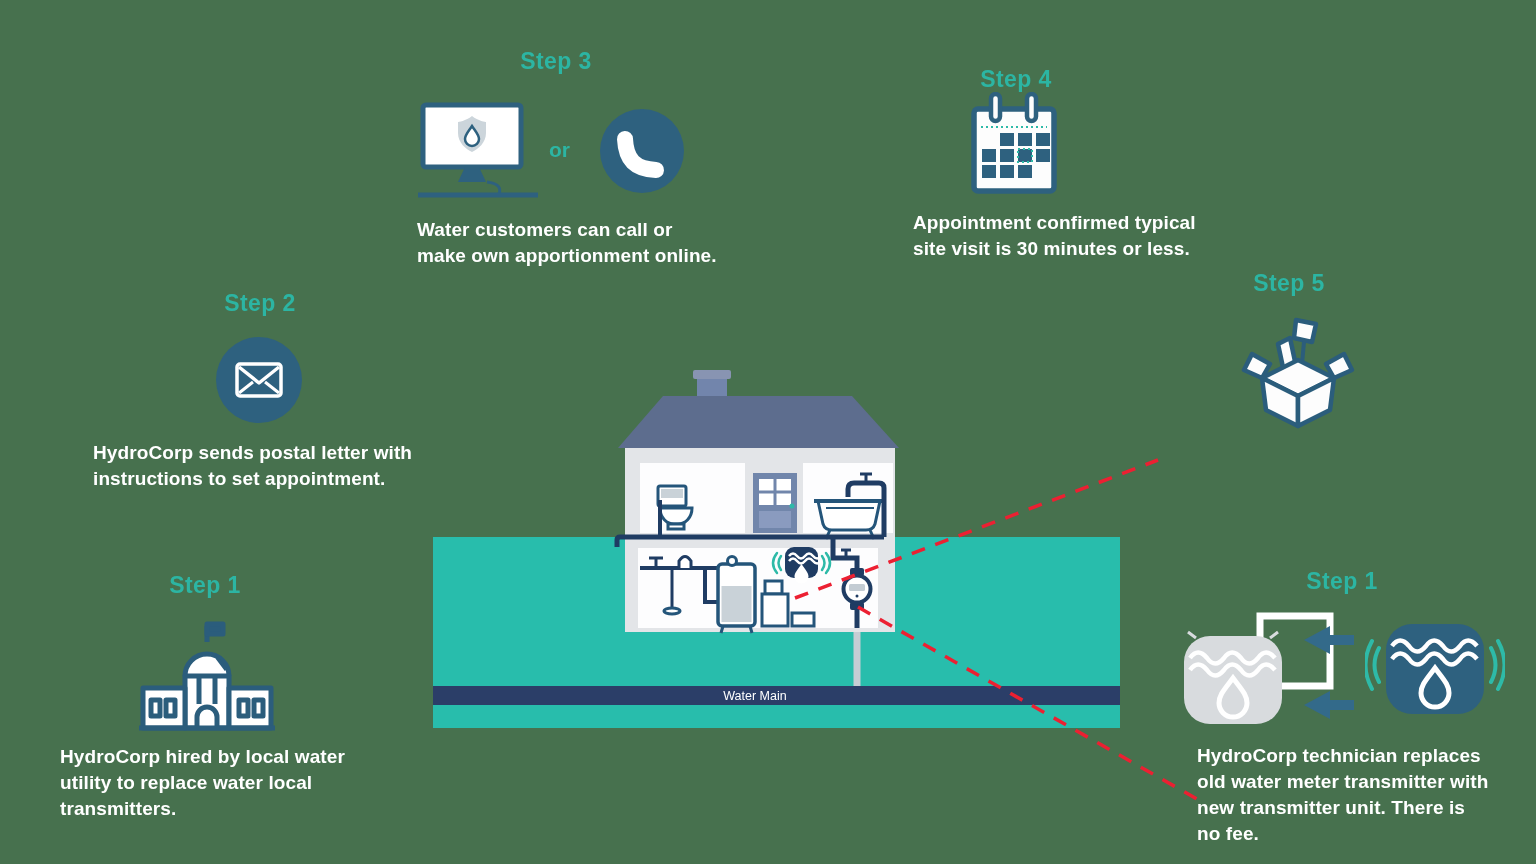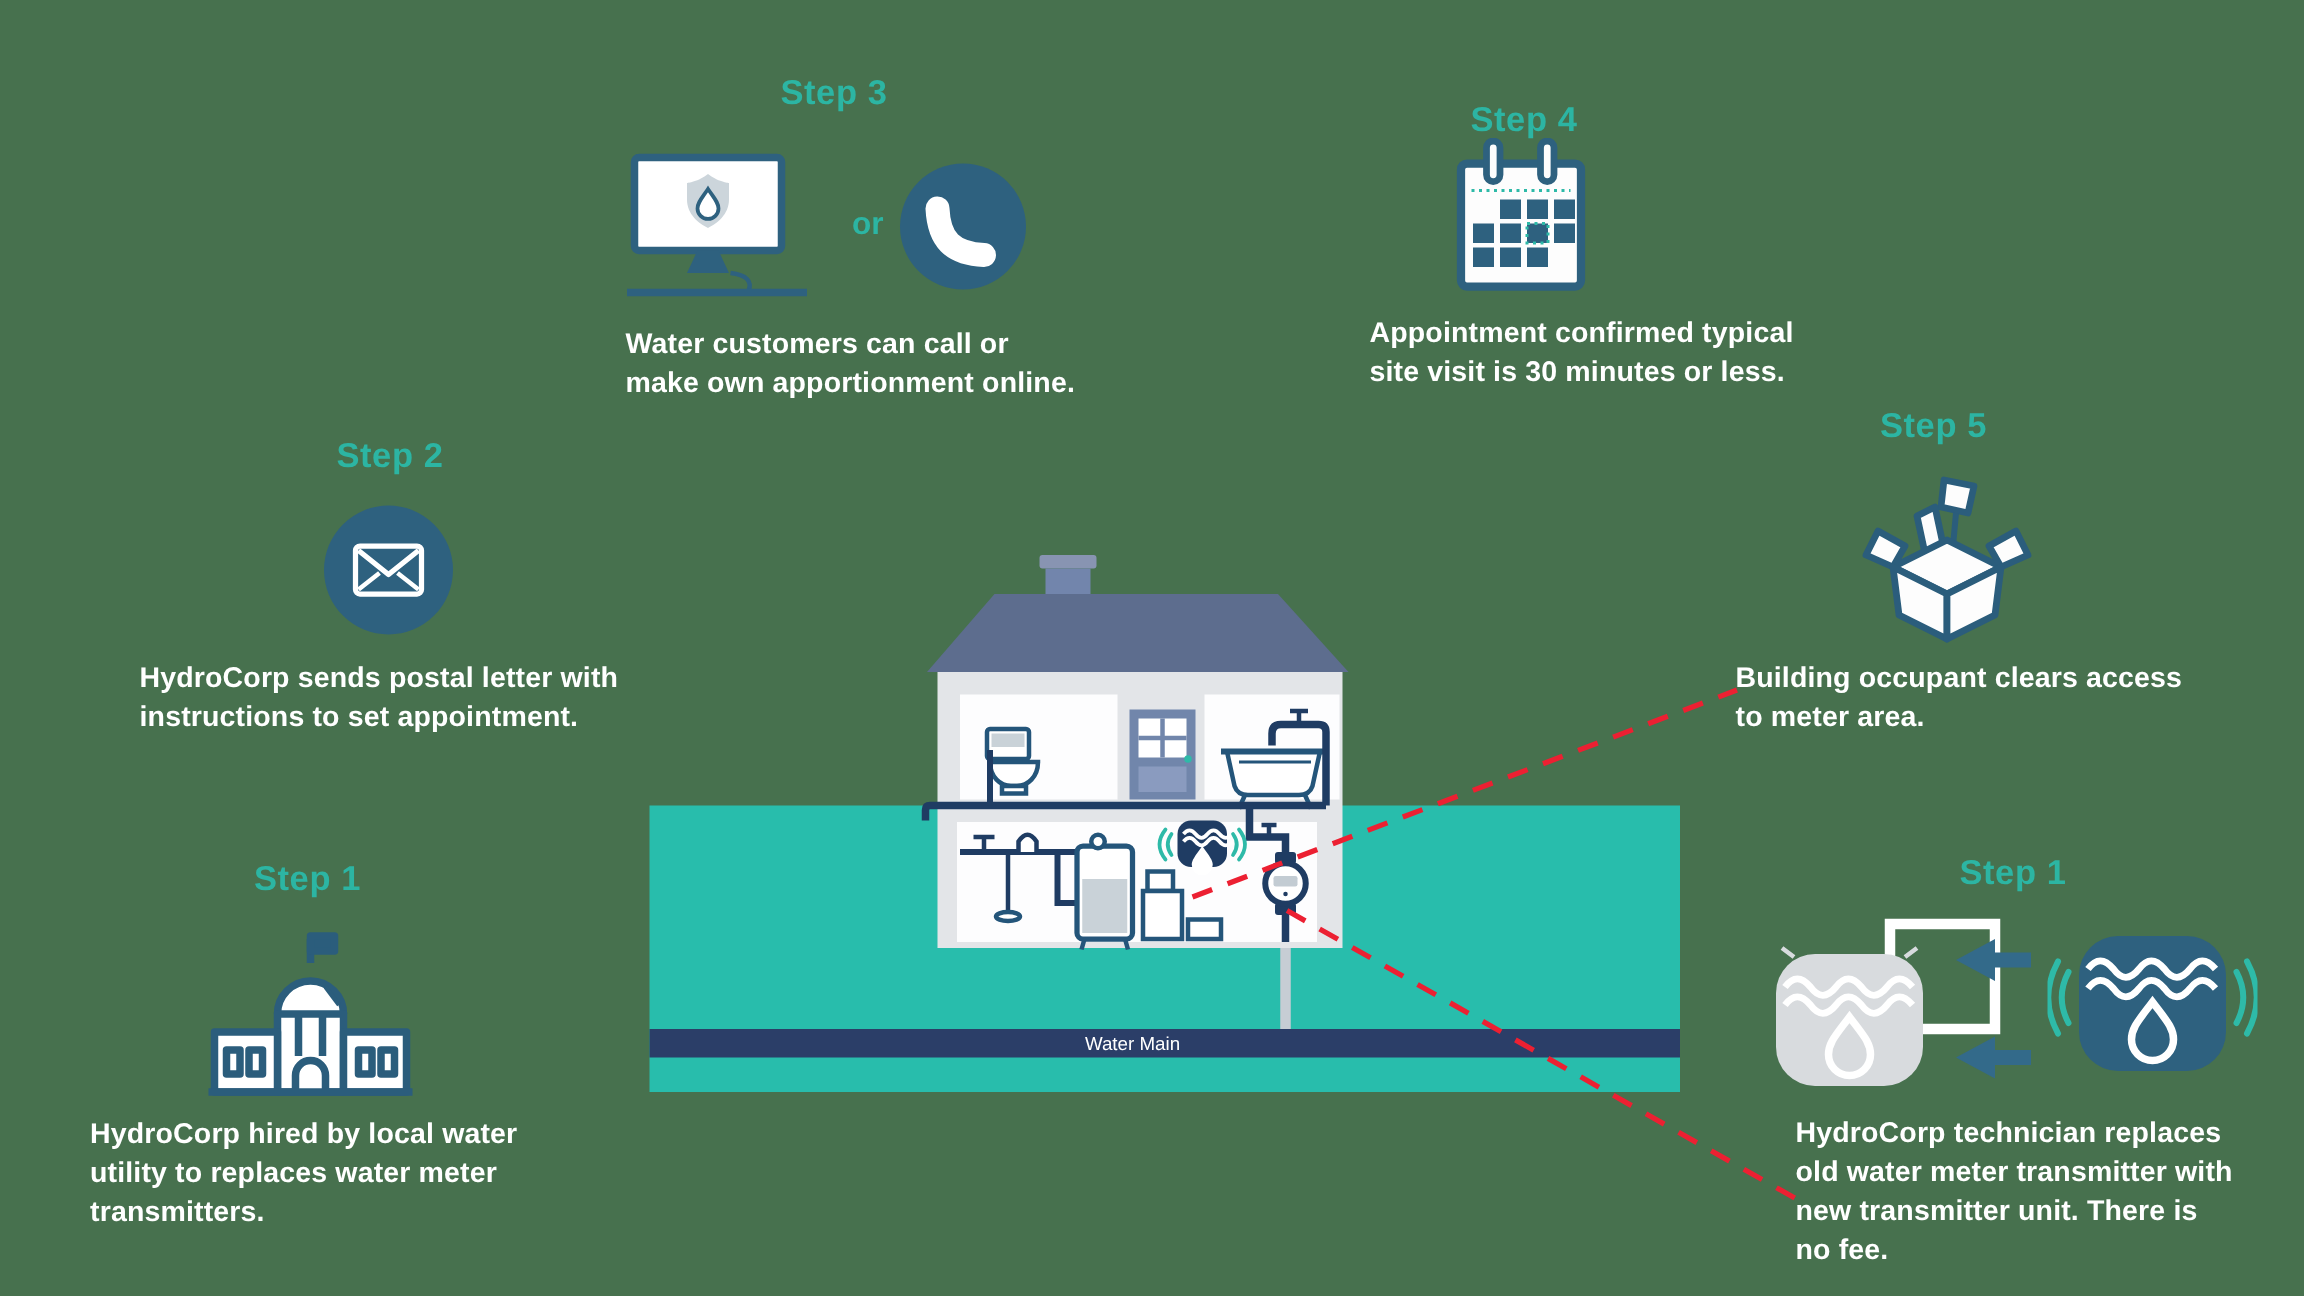--- a/index.html
+++ b/index.html
@@ -10,21 +10,21 @@
   }
   .abs{position:absolute;}
   .step-title{
     font-size:23px;font-weight:bold;color:#2cb5a3;
     letter-spacing:.4px;text-align:center;width:150px;
   }
   .step-desc{
     font-size:19px;font-weight:bold;color:#ffffff;
     line-height:26px;white-space:pre-line;letter-spacing:.1px;
   }
-  .or-label{font-size:21px;font-weight:bold;color:#2cb5a3;text-align:right;width:40px;}
+  .or-label{font-size:21px;font-weight:bold;color:#2cb5a3;text-align:left;width:40px;}
   svg{display:block;}
 </style>
 </head>
 <body>
 
 <div class="canvas">
 
   <svg class="abs" style="left:420px;top:360px;" width="790" height="445" viewBox="0 0 790 445">
 
     <rect x="13" y="177" width="687" height="191" fill="#28bdac"></rect>
@@ -134,21 +134,21 @@
       <rect x="6" y="72" width="42" height="40"></rect>
       <rect x="92" y="72" width="42" height="40"></rect>
       <rect x="14" y="84" width="9" height="16"></rect>
       <rect x="29" y="84" width="9" height="16"></rect>
       <rect x="102" y="84" width="9" height="16"></rect>
       <rect x="117" y="84" width="9" height="16"></rect>
       <line x1="2" y1="112" x2="138" y2="112"></line>
     </g>
   </svg>
   <div class="abs step-desc" style="left:60px;top:744px;width:340px;">HydroCorp hired by local water
-utility to replaces water meter
+utility to replace water local
 transmitters.</div>
 
   <div class="abs step-title" style="left:185px;top:290px;">Step 2</div>
   <svg class="abs" style="left:215px;top:336px;" width="88" height="88" viewBox="0 0 88 88">
     <circle cx="44" cy="44" r="43" fill="#2e617f"></circle>
     <g stroke="#ffffff" fill="none" stroke-width="3.5" stroke-linejoin="round">
       <rect x="22" y="28" width="44" height="32" rx="3"></rect>
       <path d="M24,31 L44,47 L64,31"></path>
       <path d="M24,57 L38,46 M64,57 L50,46" stroke-width="3"></path>
     </g>
@@ -202,22 +202,20 @@
       <polygon points="56,8 76,12 72,30 54,26"></polygon>
       <path d="M64,30 L62,52" stroke-width="4" fill="none"></path>
       <polygon points="38,32 50,26 56,54 44,60"></polygon>
       <polygon points="22,66 58,48 94,66 58,84"></polygon>
       <polygon points="22,66 4,58 12,42 30,52"></polygon>
       <polygon points="94,66 112,58 104,42 86,52"></polygon>
       <polygon points="22,66 26,98 58,114 58,84"></polygon>
       <polygon points="58,84 58,114 90,98 94,66"></polygon>
     </g>
   </svg>
-  <div class="abs step-desc" style="left:1157px;top:440px;width:330px;">Building occupant clears access
-to meter area.</div>
 
   <div class="abs step-title" style="left:1267px;top:568px;">Step 1</div>
   <svg class="abs" style="left:1256px;top:612px;" width="78" height="78" viewBox="0 0 78 78">
     <rect x="4" y="4" width="70" height="70" fill="none" stroke="#ffffff" stroke-width="7"></rect>
   </svg>
   <svg class="abs" style="left:1178px;top:620px;" width="110" height="110" viewBox="0 0 110 110">
     <path d="M10,12 l8,6 M100,12 l-8,6" stroke="#d8dbde" stroke-width="3"></path>
     <rect x="6" y="16" width="98" height="88" rx="26" fill="#d8dbde"></rect>
     <path d="M12,38 q8,-11 17,0 q8,11 17,0 q8,-11 17,0 q8,11 17,0 q8,-11 17,0" stroke="#ffffff" stroke-width="4.5" fill="none"></path>
     <path d="M12,50 q8,-11 17,0 q8,11 17,0 q8,-11 17,0 q8,11 17,0 q8,-11 17,0" stroke="#ffffff" stroke-width="4.5" fill="none"></path>

